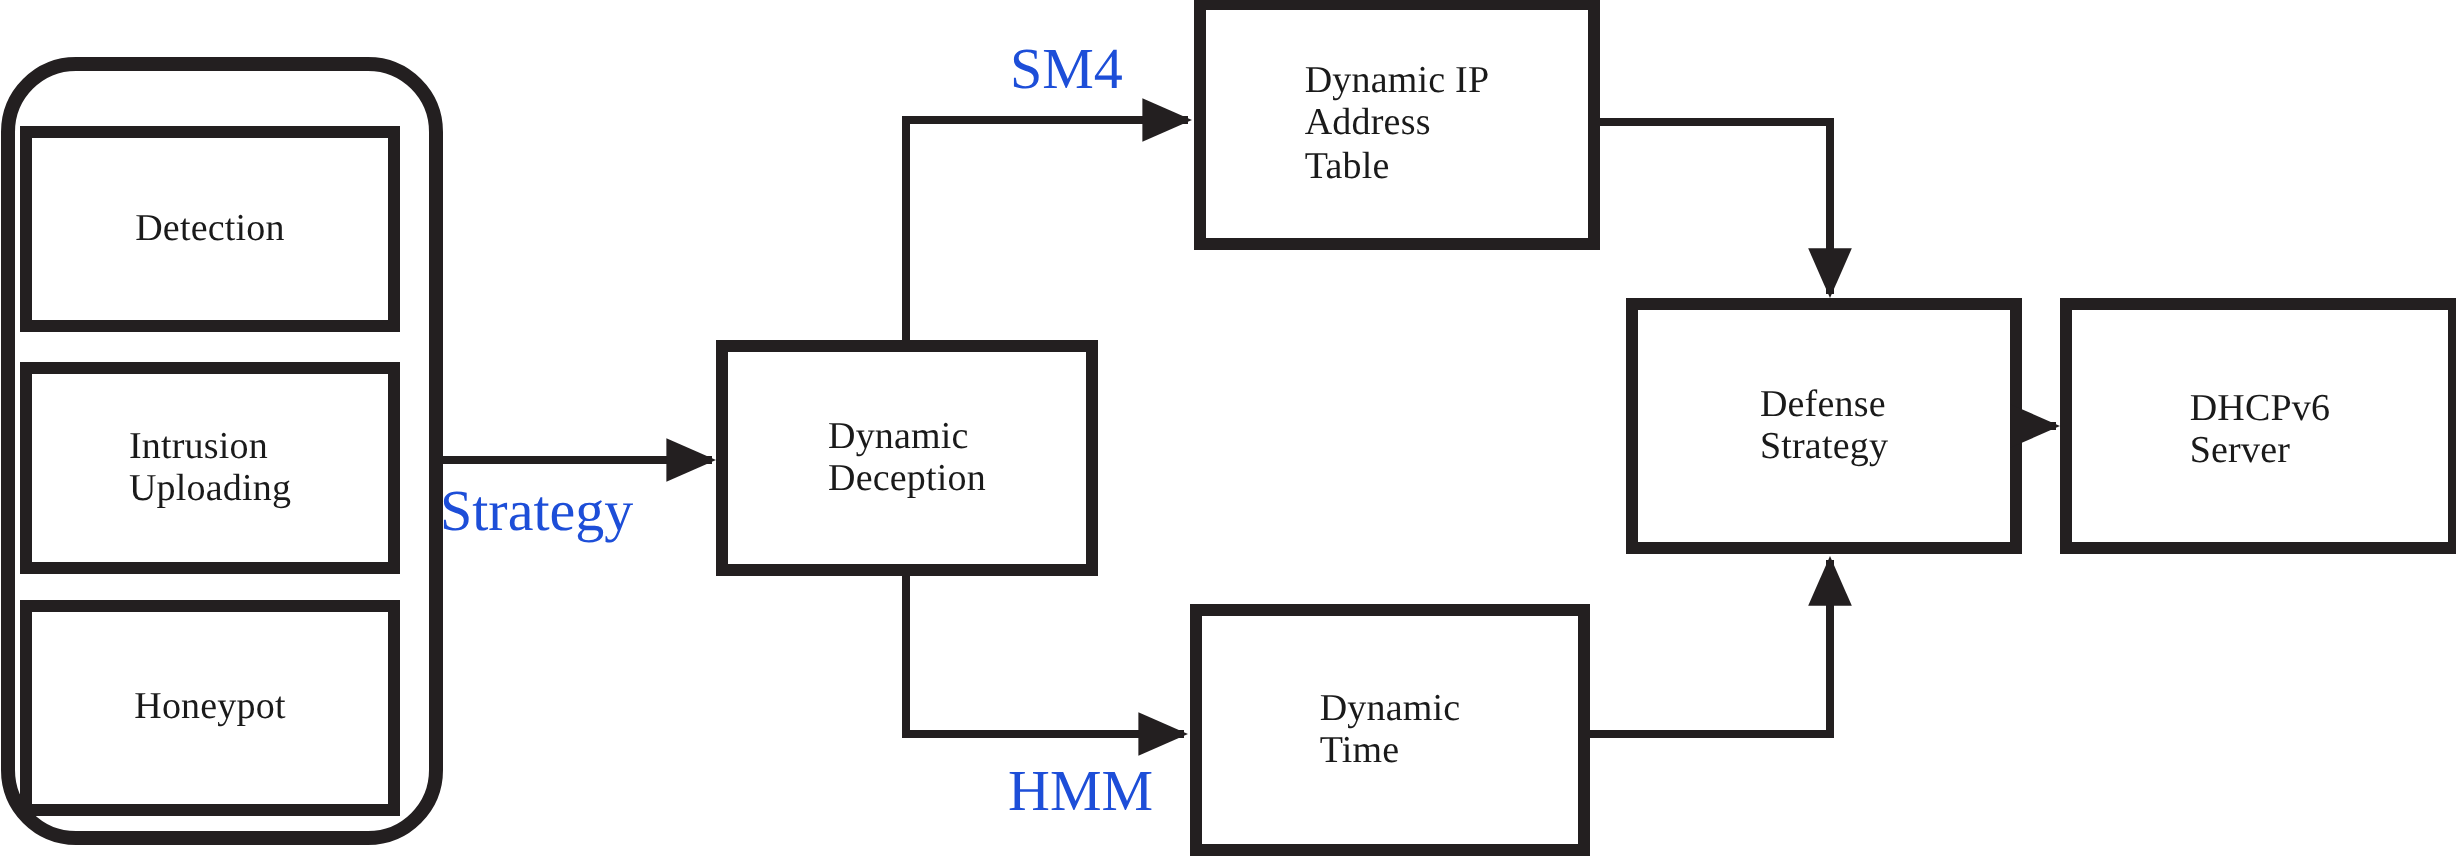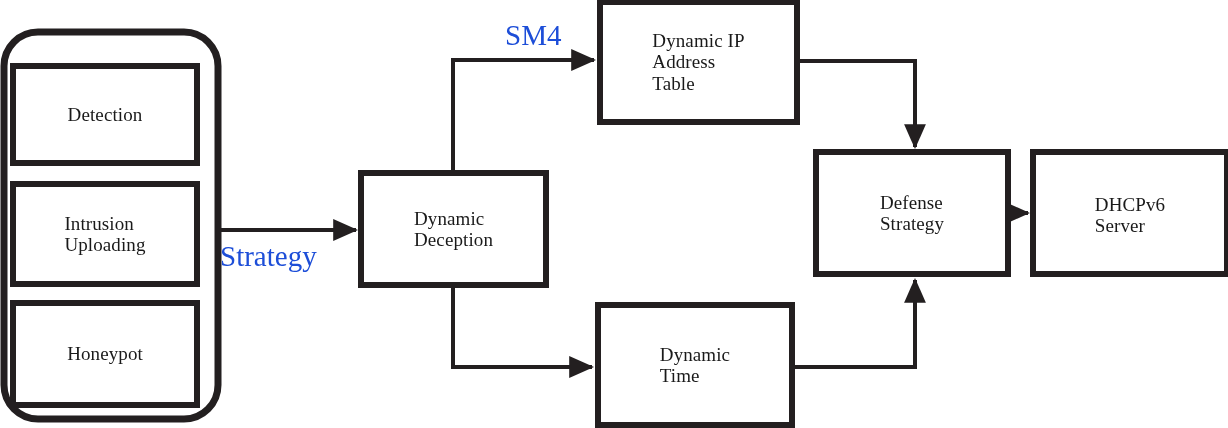--- a/index.html
+++ b/index.html
@@ -118,20 +118,21 @@
   <div class="node-label" style="left:816px; top:152px; width:192px; height:122px;">Defense
 Strategy</div>
 
   <div class="node-label" style="left:1033px; top:154px; width:194px; height:122px;">DHCPv6
 Server</div>
 
   <div class="edge-label" style="left:220px; top:242px;">Strategy</div>
 
   <div class="edge-label" style="left:505px; top:21px;">SM4</div>
 
+  <div class="edge-label" style="left:504px; top:382px;">HMM</div>
 
   <div class="hit" style="left:13px; top:66px; width:184px; height:97px;"></div>
   <div class="hit" style="left:13px; top:184px; width:184px; height:100px;"></div>
   <div class="hit" style="left:13px; top:303px; width:184px; height:102px;"></div>
   <div class="hit" style="left:361px; top:173px; width:185px; height:112px;"></div>
   <div class="hit" style="left:600px; top:2px; width:197px; height:120px;"></div>
   <div class="hit" style="left:598px; top:305px; width:194px; height:120px;"></div>
   <div class="hit" style="left:816px; top:152px; width:192px; height:122px;"></div>
   <div class="hit" style="left:1033px; top:152px; width:194px; height:122px;"></div>
 

